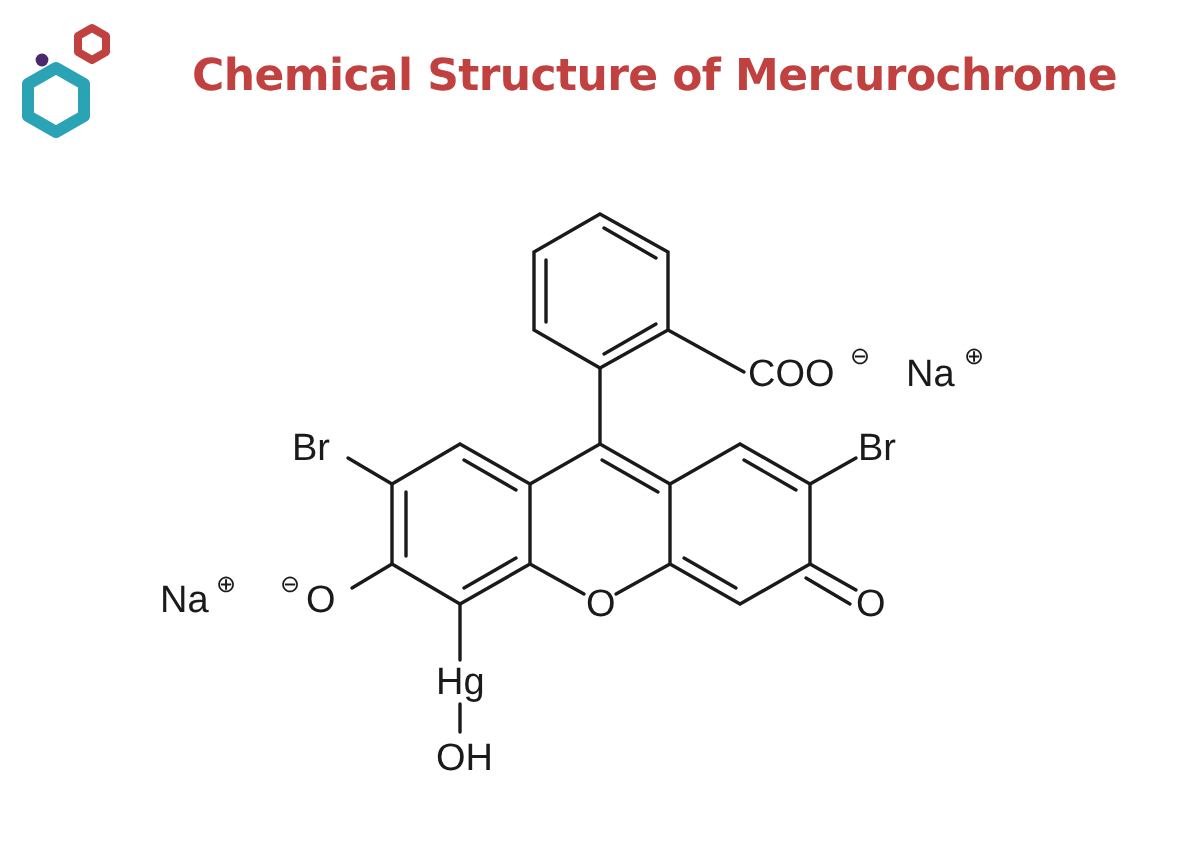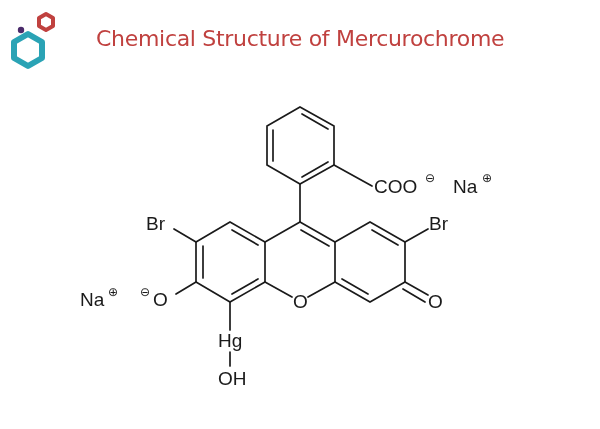--- a/index.html
+++ b/index.html
@@ -1,17 +1,17 @@
 <!DOCTYPE html>
 <html><head>
   <meta charset="utf-8">
   <style>
     html, body { margin: 0; padding: 0; background: #ffffff; }
     body { width: 600px; height: 429px; position: relative; overflow: hidden; font-family: "Liberation Sans", sans-serif; }
-    .header { position: absolute; left: 0; top: 0; width: 600px; height: 80px; }
+    .header { position: absolute; left: 0; top: 0; width: 600px; height: 80px; font-weight: bold; }
     .logo { position: absolute; left: 8px; top: 6px; width: 50px; height: 70px; }
     .title { position: absolute; left: 96px; top: 26px; font-family: "DejaVu Sans", sans-serif; font-size: 22px; color: #c0413f; letter-spacing: -0.3px; white-space: nowrap; }
     .diagram { position: absolute; left: 0; top: 0; width: 600px; height: 429px; }
     .atom { font-family: "Liberation Sans", sans-serif; font-size: 19px; fill: #1a1a1a; }
     .charge { font-family: "DejaVu Sans", sans-serif; font-size: 12px; fill: #1a1a1a; }
     .bond { stroke: #1a1a1a; stroke-width: 1.7; fill: none; stroke-linecap: round; }
   </style>
 </head>
 <body>
 

